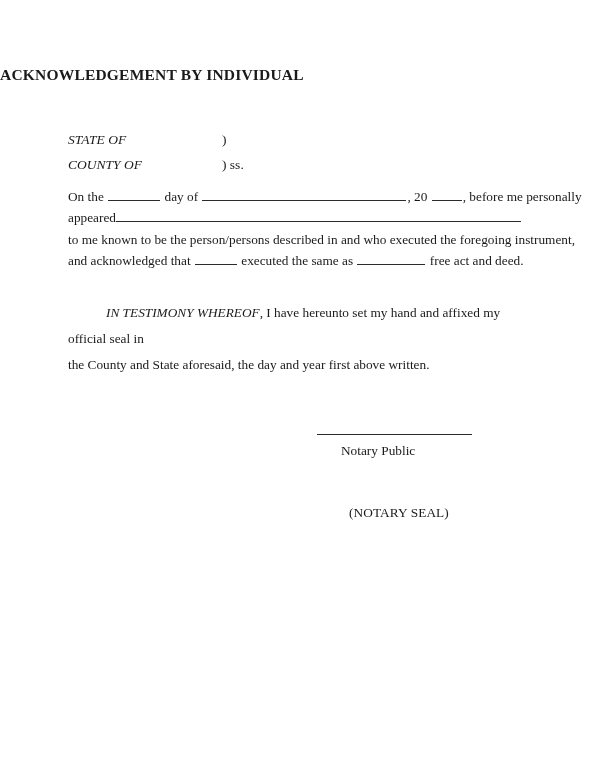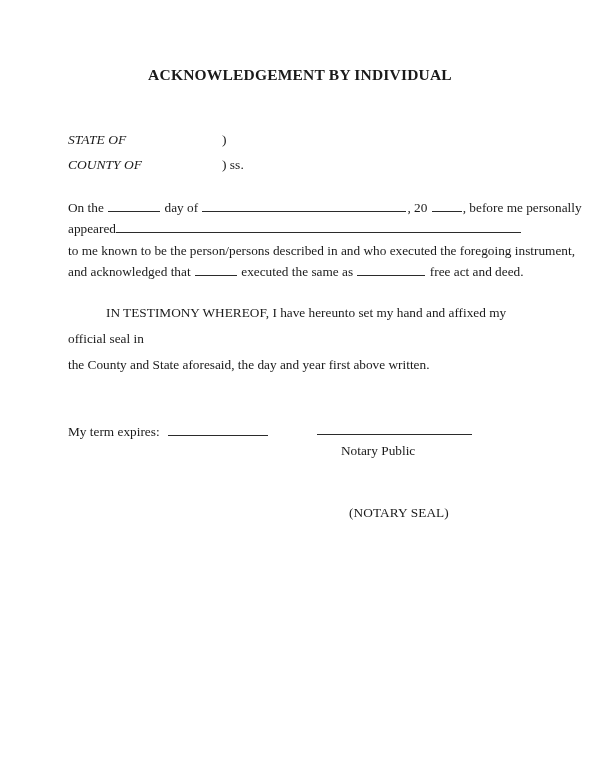--- a/index.html
+++ b/index.html
@@ -18,21 +18,20 @@
     height: 776px;
     background: #ffffff;
     overflow: hidden;
     box-sizing: border-box;
   }
   .doc-title {
     position: absolute;
     top: 66px;
     left: 0;
     width: 600px;
-    text-align: center;
     font-size: 15.5px;
     font-weight: bold;
     letter-spacing: 0.2px;
   }
   .venue-block {
     position: absolute;
     top: 132px;
     left: 68px;
     width: 460px;
   }
@@ -46,21 +45,21 @@
     font-size: 13.5px;
     width: 154px;
     flex: 0 0 154px;
   }
   .venue-paren {
     font-size: 13.5px;
     font-style: normal;
   }
   .body-block {
     position: absolute;
-    top: 197px;
+    top: 186px;
     left: 68px;
     width: 462px;
   }
   .body-line {
     font-size: 13.3px;
     line-height: 21.4px;
     white-space: nowrap;
   }
   .fill {
     display: inline-block;
@@ -83,21 +82,21 @@
     position: absolute;
     top: 300px;
     left: 68px;
     width: 462px;
   }
   .testimony-line {
     font-size: 13.3px;
     line-height: 26px;
   }
   .indent { display: inline-block; width: 38px; }
-  .ital { }
+  .ital { font-style: italic; }
 
   .term-block {
     position: absolute;
     top: 424px;
     left: 68px;
     width: 462px;
   }
   .term-row {
     display: flex;
     align-items: baseline;
@@ -185,25 +184,19 @@
 
   <div class="testimony-block">
     <div class="testimony-line">
       <span class="indent"></span><span class="ital">IN TESTIMONY WHEREOF</span><span>, I have hereunto set my hand and affixed my official seal in</span>
     </div>
     <div class="testimony-line">
       <span>the County and State aforesaid, the day and year first above written.</span>
     </div>
   </div>
 
-  <div class="term-block">
-    <div class="term-row">
-      <span class="term-label">My term expires:</span>
-      <span class="term-fill"></span>
-    </div>
-  </div>
 
   <div class="sig-line"></div>
   <div class="sig-caption">Notary Public</div>
 
   <div class="seal-label">(NOTARY SEAL)</div>
 
 </div>
 
 </body></html>

